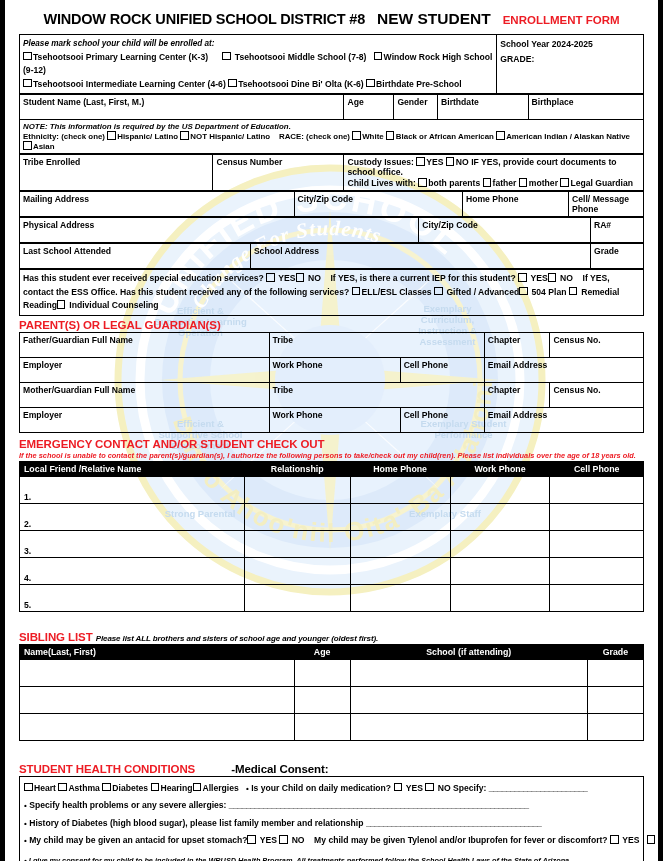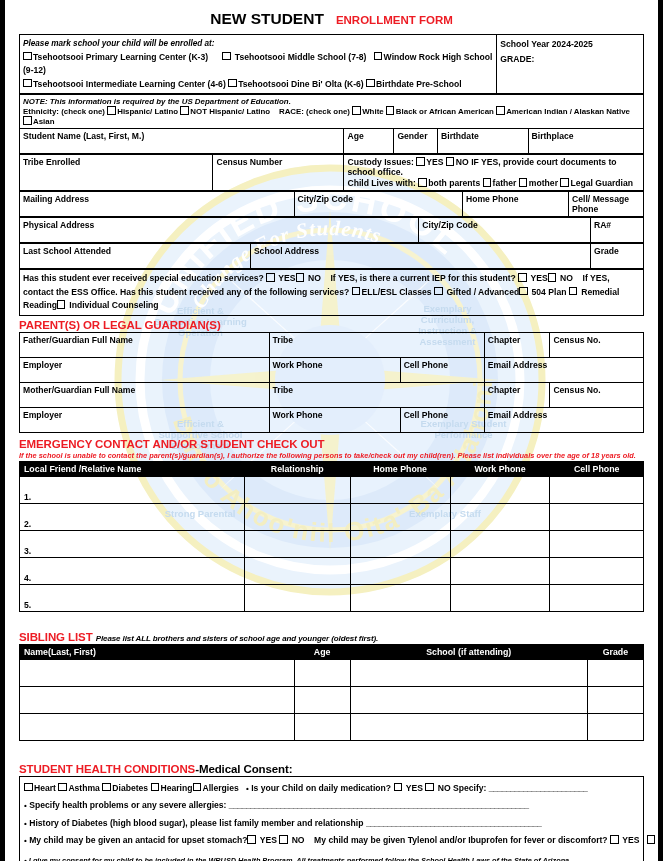--- a/index.html
+++ b/index.html
@@ -48,21 +48,21 @@
     z-index: 2;
     padding: 0 14px;
   }
   .sec-hd {
     color: #ed1c24;
     font-weight: bold;
     font-size: 11.5px;
     margin: 3px 0 1px 0;
     letter-spacing: -0.1px;
   }
-  .sec-hd .blk { color: #000; }
+  .sec-hd .blk { color: #000; padding-left: 36px; }
   .sub-ital {
     color: #ed1c24;
     font-style: italic;
     font-weight: bold;
     font-size: 7.4px;
     margin: 0 0 1px 0;
   }
   .sub-ital-blk {
     color: #000;
     font-style: italic;
@@ -233,20 +233,21 @@
   <div class="wm-words" style="left:395px; top:303px; width:95px;">Exemplary Curriculum, Instruction &amp; Assessment</div>
   <div class="wm-words" style="left:148px; top:305px; width:95px;">Efficient &amp; Supportive Learning Operation</div>
   <div class="wm-words" style="left:148px; top:418px; width:95px;">Efficient &amp; Supportive School Environment</div>
   <div class="wm-words" style="left:395px; top:418px; width:95px;margin-left:16px;">Exemplary Student Performance</div>
   <div class="wm-words" style="left:150px; top:508px; width:90px;">Strong Parental</div>
   <div class="wm-words" style="left:395px; top:508px; width:90px;">Exemplary Staff</div>
 
   <div class="content">
 
     <div class="title-row">
+      <span class="title-main">WINDOW ROCK UNIFIED SCHOOL DISTRICT #8</span>
       <span class="title-new">NEW STUDENT</span>
       <span class="title-enroll">ENROLLMENT FORM</span>
     </div>
 
     <table class="grid">
       <colgroup>
           <col style="width:76.5%">
           <col style="width:23.5%">
         </colgroup>
       <tbody>
@@ -278,41 +279,41 @@
     <table class="grid">
       <colgroup>
         <col style="width:52%">
           <col style="width:8%">
           <col style="width:7%">
           <col style="width:14.5%">
           <col style="width:18.5%">
       </colgroup>
       <tbody>
           <tr>
+        <td class="tall">Student Name (Last, First, M.)</td>
+        <td class="tall">Age</td>
+        <td class="tall">Gender</td>
+        <td class="tall">Birthdate</td>
+        <td class="tall">Birthplace</td>
+      </tr>
+      <tr>
         <td colspan="5">
           <div class="note">NOTE: This information is required by the US Department of Education.</div>
           <div class="eth">
             <span>Ethnicity: (check one)</span>
             <span class="cb"></span><span>Hispanic/ Latino</span>
             <span class="cb"></span><span>NOT Hispanic/ Latino</span>
             &nbsp;&nbsp;
             <span>RACE: (check one)</span>
             <span class="cb"></span><span>White</span>
             <span class="cb"></span><span>Black or African American</span>
             <span class="cb"></span><span>American Indian / Alaskan Native</span>
             <span class="cb"></span><span>Asian</span>
           </div>
         </td>
-      </tr>
-      <tr>
-        <td class="tall">Student Name (Last, First, M.)</td>
-        <td class="tall">Age</td>
-        <td class="tall">Gender</td>
-        <td class="tall">Birthdate</td>
-        <td class="tall">Birthplace</td>
       </tr>
     </tbody>
       </table>
 
     <table class="grid">
       <colgroup>
           <col style="width:31%">
           <col style="width:21%">
           <col style="width:48%">
         </colgroup>

